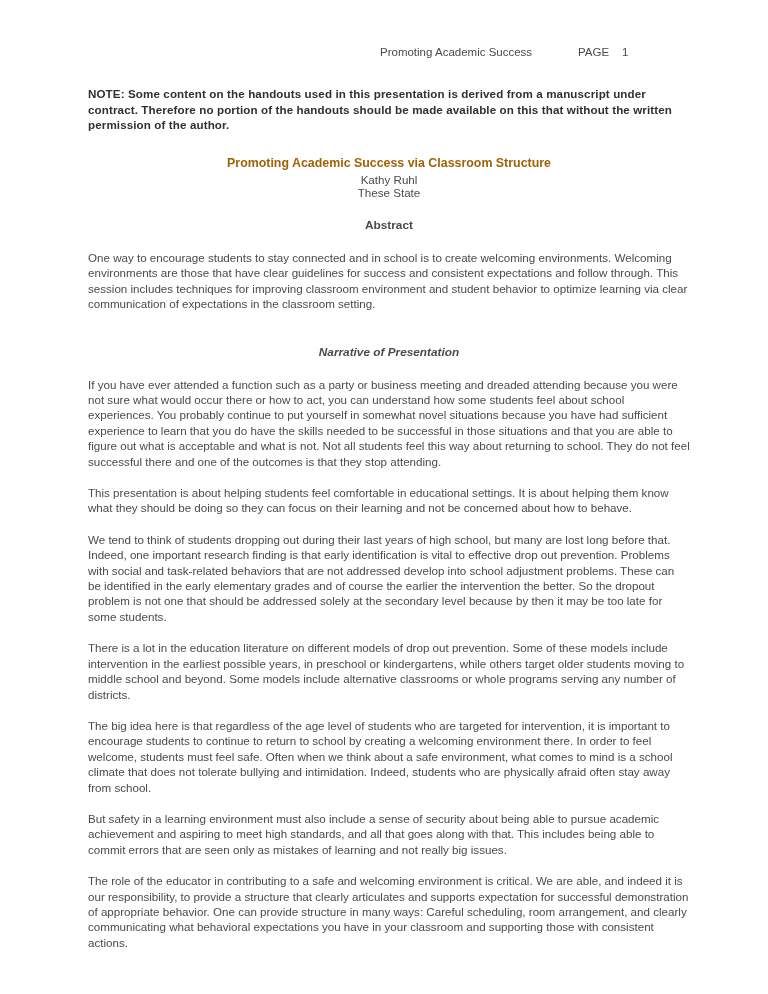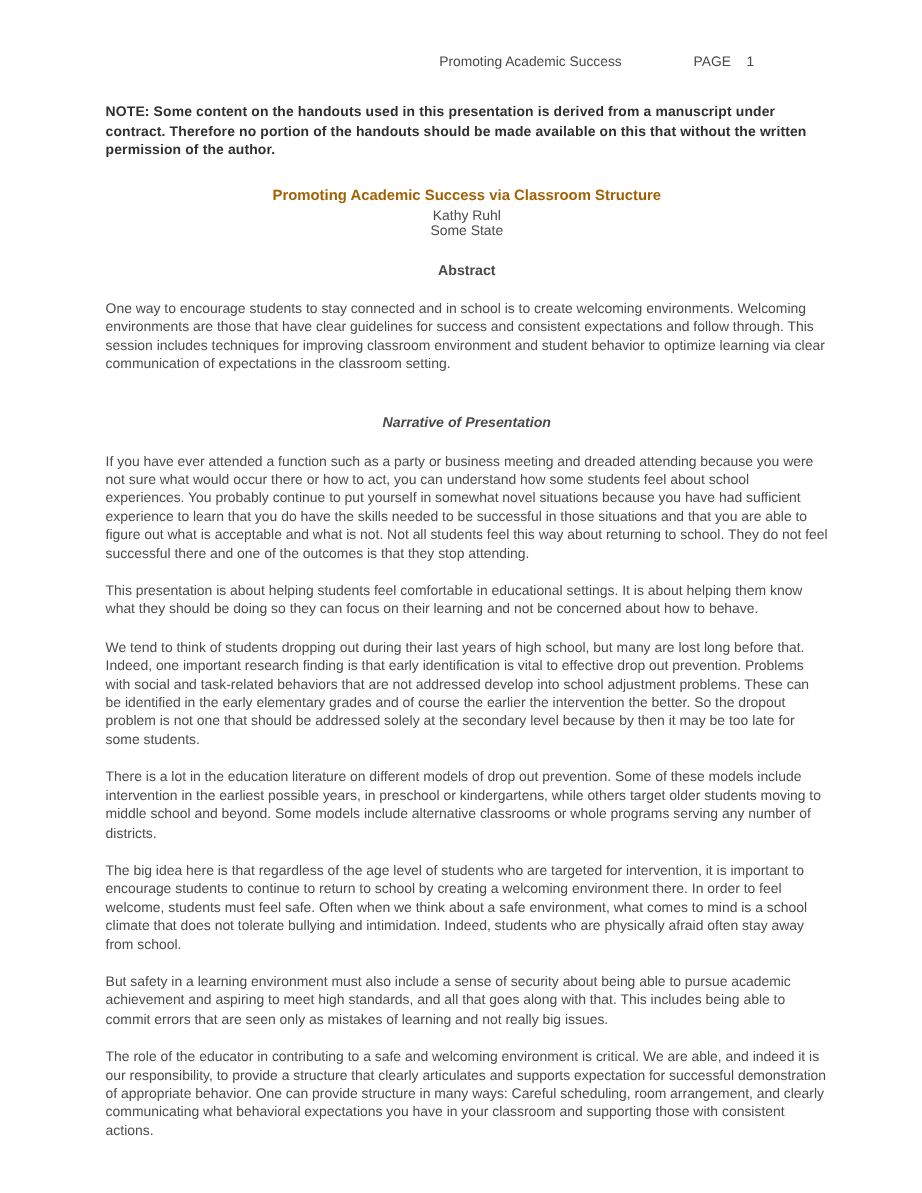--- a/index.html
+++ b/index.html
@@ -29,21 +29,21 @@
     left: 88px;
     right: 78px;
     height: 16px;
     font-size: 11.5px;
     line-height: 16px;
     color: #4a4a4a;
     white-space: nowrap;
   }
   .running-header .rh-title {
     position: absolute;
-    left: 278px;
+    left: 292px;
   }
   .running-header .rh-pageword {
     position: absolute;
     left: 490px;
   }
   .running-header .rh-pagenum {
     position: absolute;
     left: 534px;
   }
 
@@ -123,21 +123,21 @@
     <span class="rh-pageword">PAGE</span>
     <span class="rh-pagenum">1</span>
   </div>
 
   <div class="content">
 
     <p class="note">NOTE: Some content on the handouts used in this presentation is derived from a manuscript under contract. Therefore no portion of the handouts should be made available on this that without the written permission of the author.</p>
 
     <h1 class="doc-title">Promoting Academic Success via Classroom Structure</h1>
     <p class="byline">Kathy Ruhl</p>
-    <p class="affiliation">Some State</p>
+    <p class="affiliation">These State</p>
 
     <h2 class="section-heading abstract-heading">Abstract</h2>
     <p class="body-para first-after-heading">One way to encourage students to stay connected and in school is to create welcoming environments. Welcoming environments are those that have clear guidelines for success and consistent expectations and follow through. This session includes techniques for improving classroom environment and student behavior to optimize learning via clear communication of expectations in the classroom setting.</p>
 
     <h2 class="section-heading narrative-heading">Narrative of Presentation</h2>
 
     <p class="body-para first-after-heading">If you have ever attended a function such as a party or business meeting and dreaded attending because you were not sure what would occur there or how to act, you can understand how some students feel about school experiences. You probably continue to put yourself in somewhat novel situations because you have had sufficient experience to learn that you do have the skills needed to be successful in those situations and that you are able to figure out what is acceptable and what is not. Not all students feel this way about returning to school. They do not feel successful there and one of the outcomes is that they stop attending.</p>
     <p class="body-para">This presentation is about helping students feel comfortable in educational settings. It is about helping them know what they should be doing so they can focus on their learning and not be concerned about how to behave.</p>
     <p class="body-para">We tend to think of students dropping out during their last years of high school, but many are lost long before that. Indeed, one important research finding is that early identification is vital to effective drop out prevention. Problems with social and task-related behaviors that are not addressed develop into school adjustment problems. These can be identified in the early elementary grades and of course the earlier the intervention the better. So the dropout problem is not one that should be addressed solely at the secondary level because by then it may be too late for some students.</p>
     <p class="body-para">There is a lot in the education literature on different models of drop out prevention. Some of these models include intervention in the earliest possible years, in preschool or kindergartens, while others target older students moving to middle school and beyond. Some models include alternative classrooms or whole programs serving any number of districts.</p>

